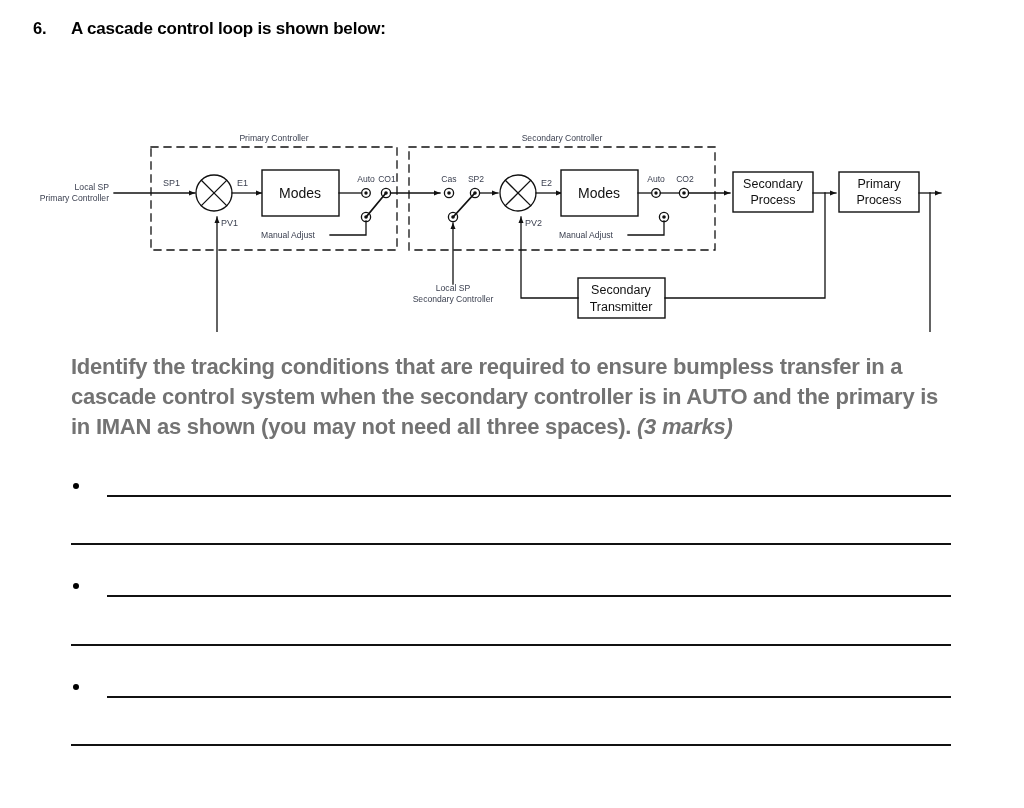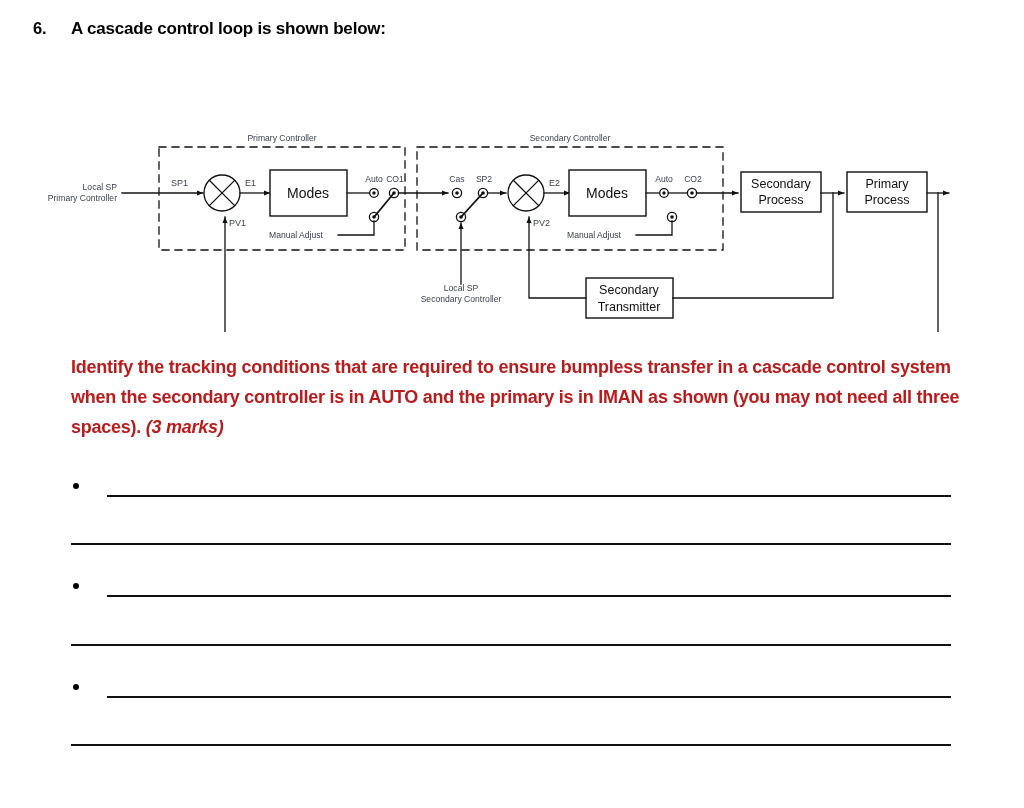--- a/index.html
+++ b/index.html
@@ -34,38 +34,38 @@
   }
   #question-header .q-text {
     font-size: 17px;
     font-weight: 700;
     letter-spacing: -0.2px;
   }
 
   
   #diagram-wrap {
     position: absolute;
-    left: 8px;
+    left: 0px;
     top: 62px;
     width: 864px;
     height: 270px;
   }
   #diagram-svg { display: block; }
 
   
   #prompt-paragraph {
     position: absolute;
     left: 71px;
     top: 352px;
     width: 890px;
-    font-size: 18px;
+    font-size: 22px;
     font-weight: 600;
     line-height: 30px;
     letter-spacing: -0.25px;
-    color: #b91c1c;
+    color: #737373;
   }
   #prompt-paragraph .marks {
     font-style: italic;
     font-weight: 700;
   }
 
   
   #answer-area {
     position: absolute;
     left: 0;

